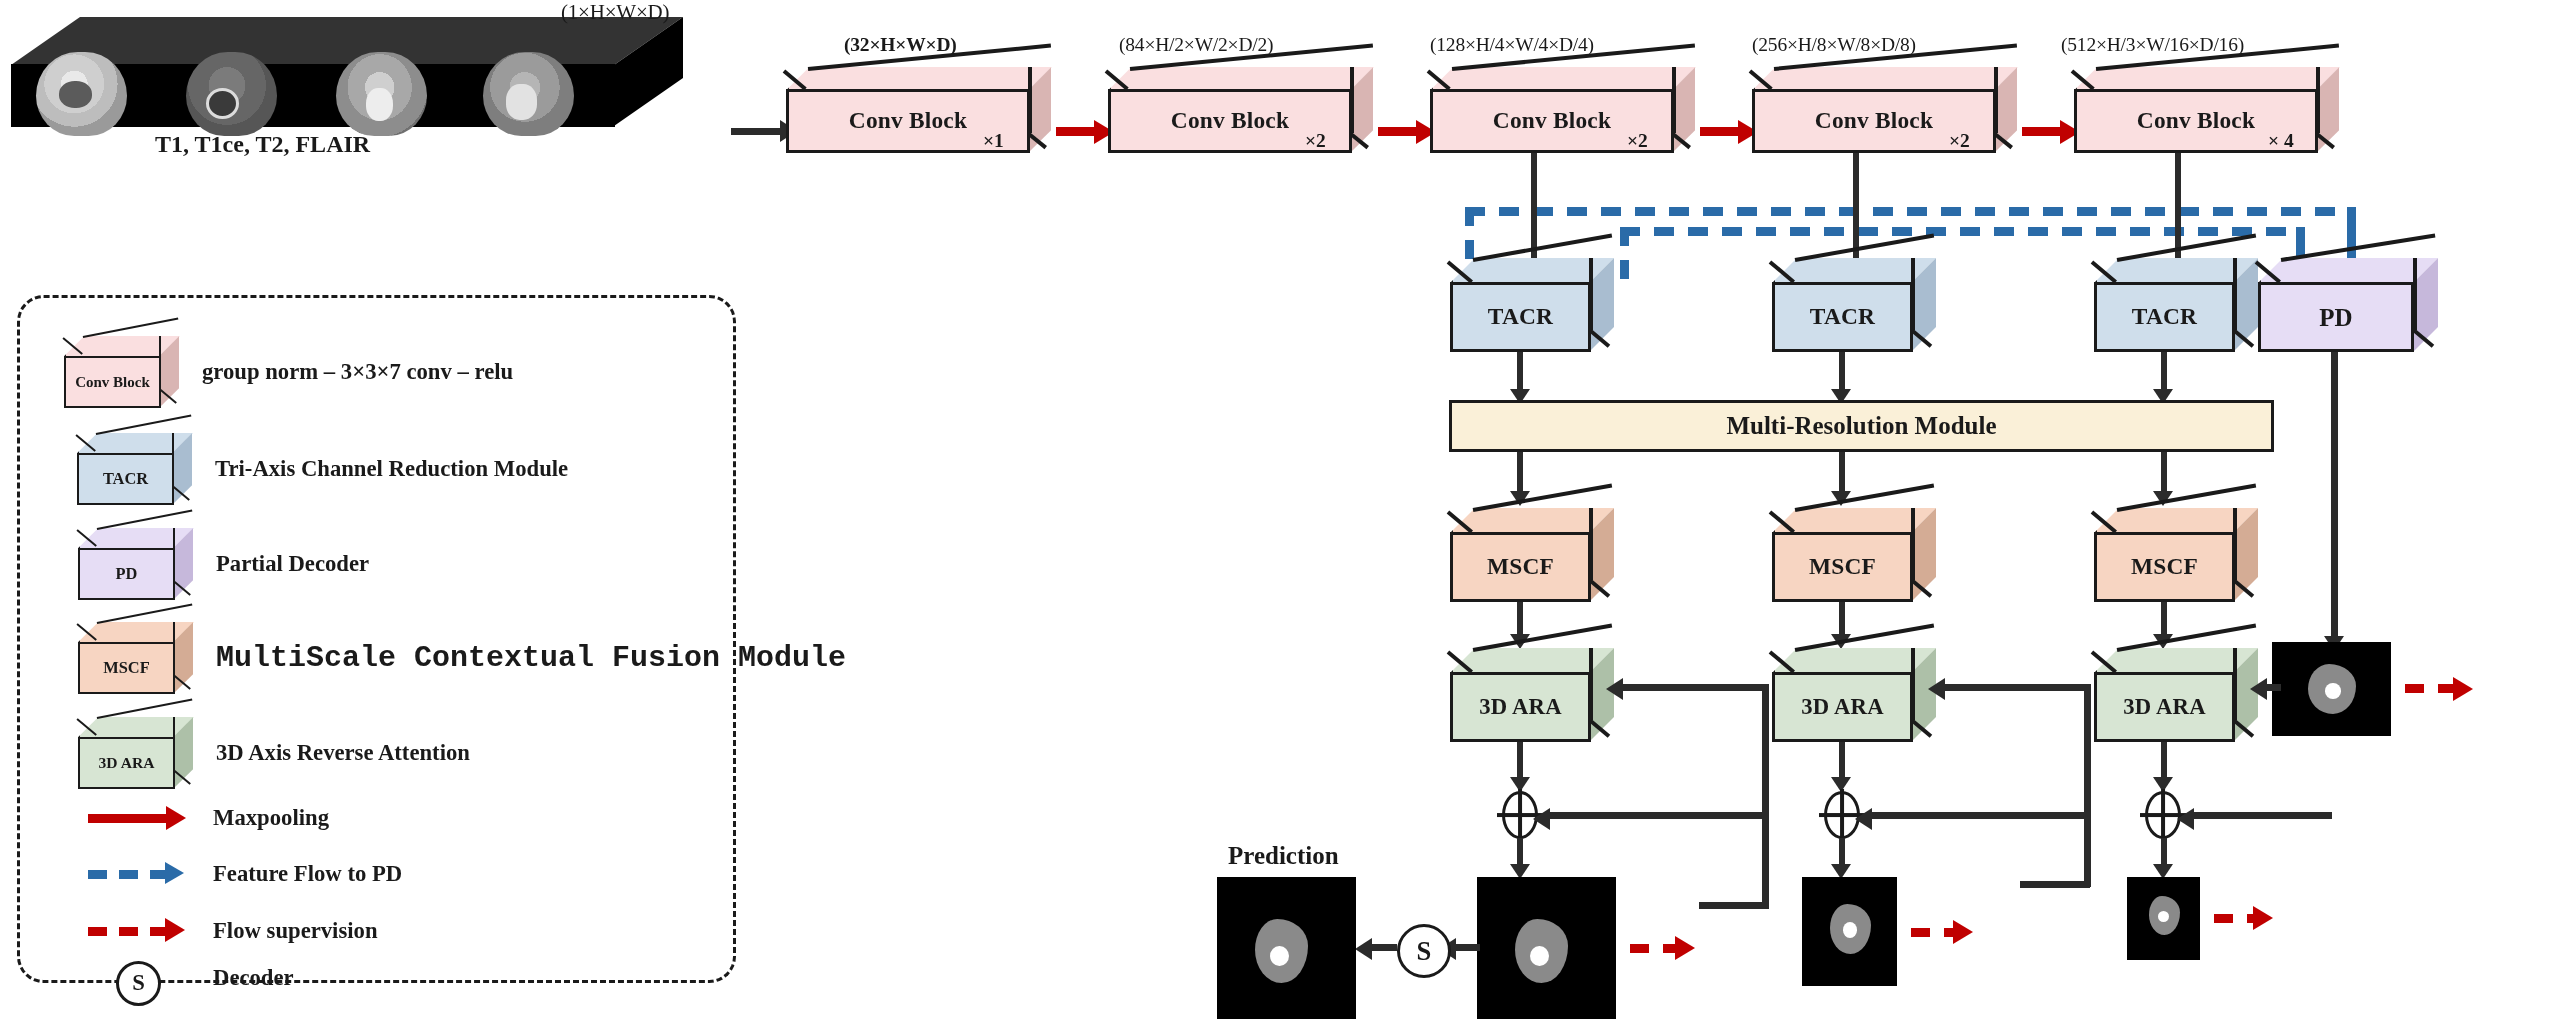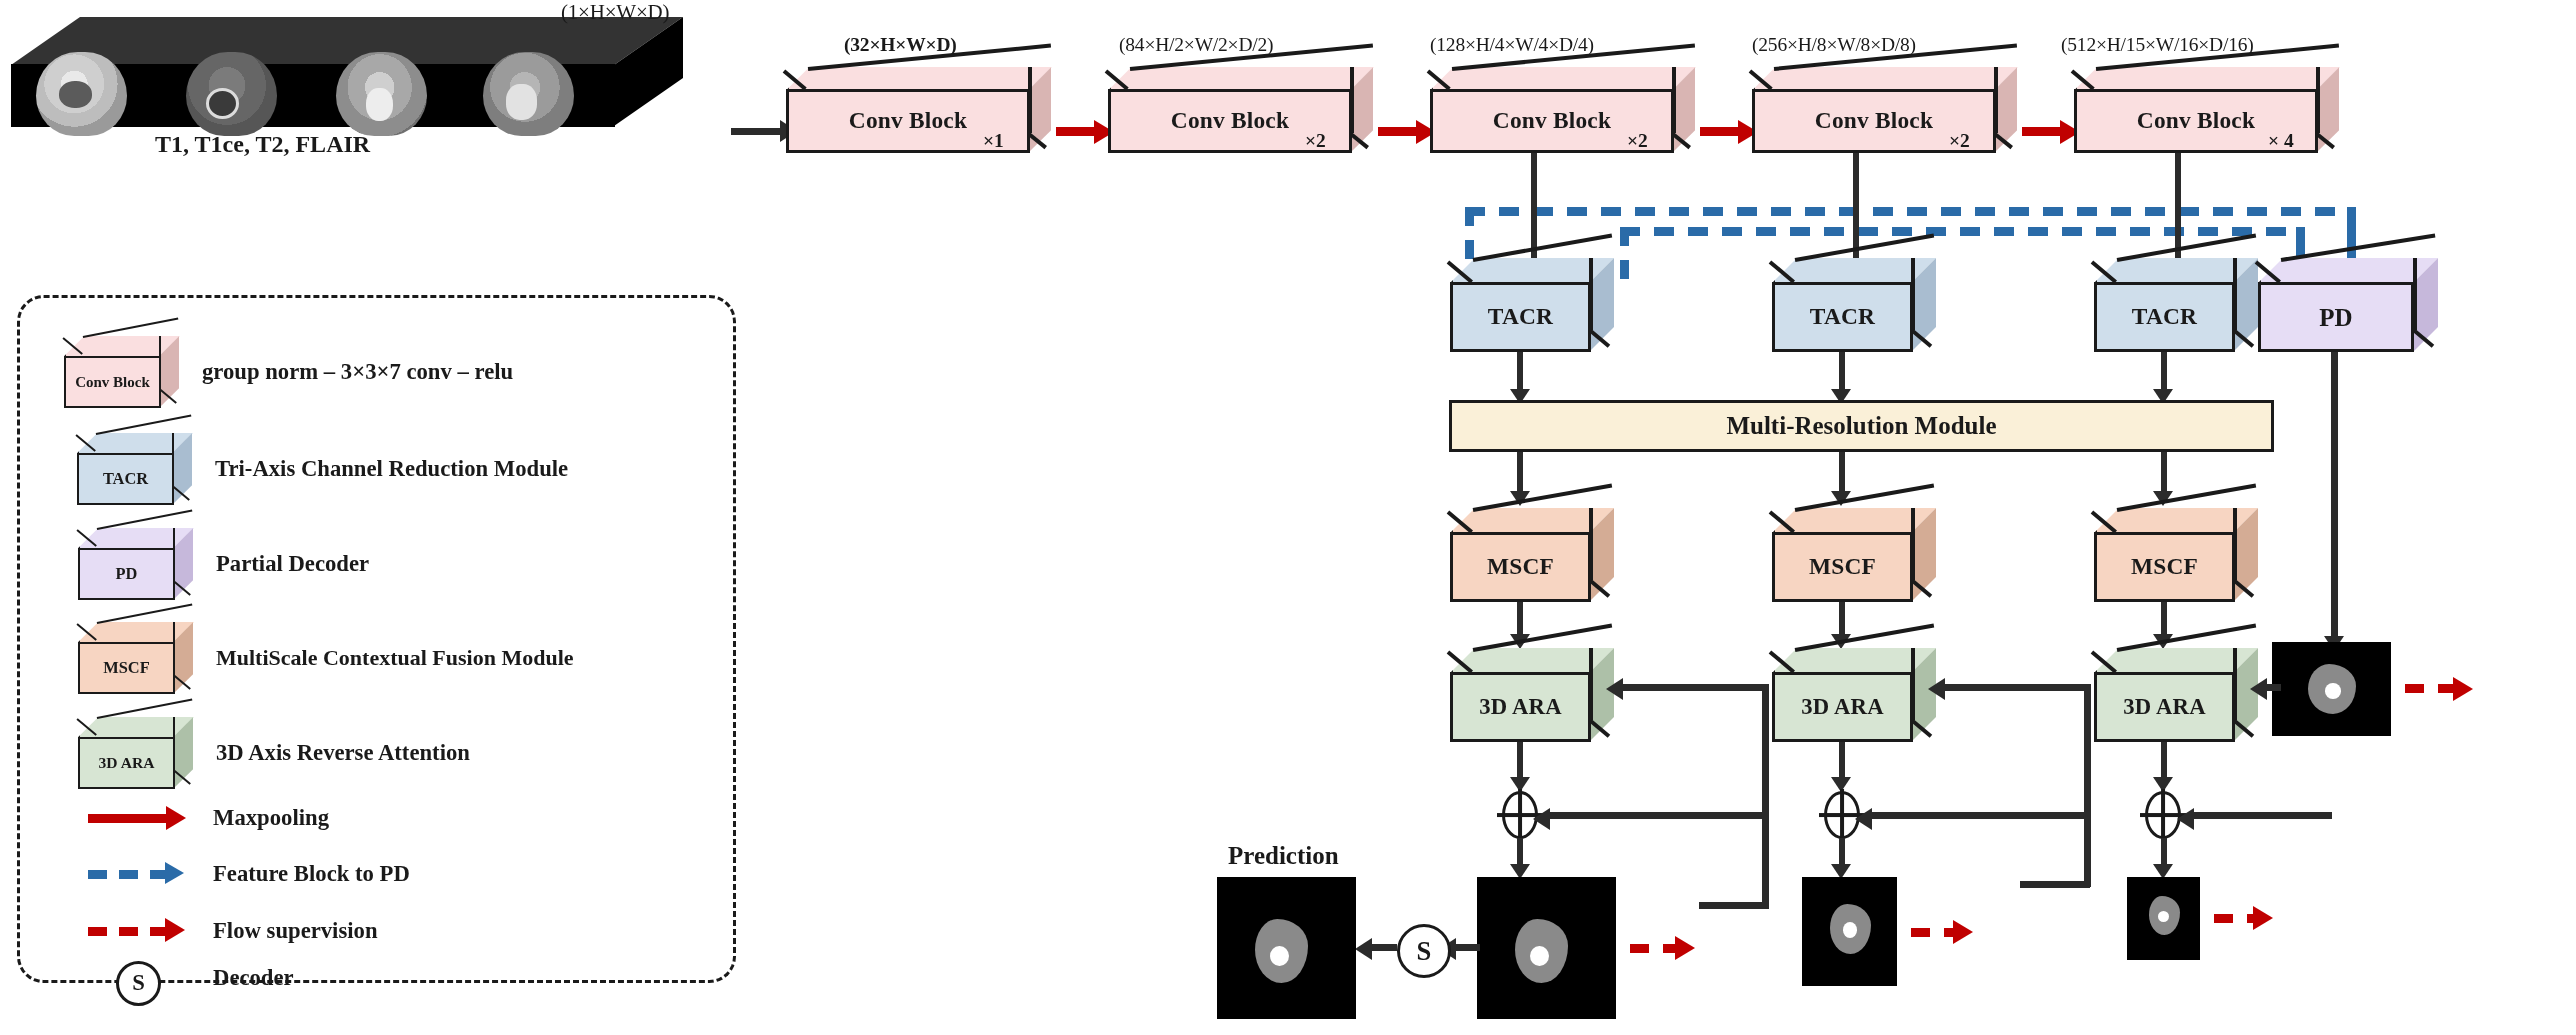--- a/index.html
+++ b/index.html
@@ -183,21 +183,21 @@
   <div class="face-side" style="left:242px;top:0;width:23.4px;height:86px;background:#d9b5b3;clip-path:polygon(23.4px 0,23.4px 63px,0 86px,0 23.4px);"></div>
   <div class="edge" style="left:22px;top:0;width:244px;height:3.9px;transform-origin:left;transform:rotate(-5.5deg);"></div>
   <div class="edge" style="left:242px;top:0;width:3.9px;height:66px;"></div>
   <div class="edge" style="left:238px;top:61px;width:28px;height:3.9px;transform-origin:left;transform:rotate(39deg);"></div>
   <div class="edge" style="left:-1.6px;top:1.6px;width:28px;height:3.9px;transform-origin:left;transform:rotate(40deg);"></div>
   <div class="face-front" style="width:244px;height:64px;background:#fadfe0;font-size:23.4px;">
     <span>Conv Block</span>
   </div>
   <div class="mult nosel" style="left:194px;top:63px;">× 4</div>
 </div>
-<div class="lbl-dim nosel" style="left:2061px;top:34px;">(512×H/15×W/16×D/16)</div>
+<div class="lbl-dim nosel" style="left:2061px;top:34px;">(512×H/3×W/16×D/16)</div>
 
 <div class="dash-blue-h" style="left:1465px;top:207px;width:891px;"></div>
 <div class="ln-blue" style="left:1465px;top:207px;width:8.6px;height:74px;
             background:repeating-linear-gradient(to bottom,#2a6ba8 0 19px,transparent 19px 33px);"></div>
 <div class="ln-blue" style="left:2347px;top:207px;width:8.6px;height:63px;"></div>
 <div class="arrowhead ah-down-blue" style="left:2340px;top:267px;"></div>
 
 <div class="dash-blue-h" style="left:1620px;top:227px;width:684px;"></div>
 <div class="ln-blue" style="left:1620px;top:227px;width:8.6px;height:56px;
             background:repeating-linear-gradient(to bottom,#2a6ba8 0 19px,transparent 19px 33px);"></div>
@@ -523,21 +523,21 @@
     <div class="face-top" style="left:0;top:0;width:116px;height:20.3px;background:#f7d5c2;clip-path:polygon(20.3px 0,116px 0,95px 20.3px,0 20.3px);"></div>
     <div class="face-side" style="left:95px;top:0;width:20.3px;height:72px;background:#d4ac95;clip-path:polygon(20.3px 0,20.3px 52px,0 72px,0 20.3px);"></div>
     <div class="edge" style="left:19px;top:0;width:97px;height:2.3px;transform-origin:left;transform:rotate(-11deg);"></div>
     <div class="edge" style="left:95px;top:0;width:2.3px;height:53px;"></div>
     <div class="edge" style="left:93px;top:50px;width:25px;height:2.3px;transform-origin:left;transform:rotate(40deg);"></div>
     <div class="edge" style="left:-0.8px;top:0.8px;width:25px;height:2.3px;transform-origin:left;transform:rotate(40deg);"></div>
     <div class="face-front" style="width:97px;height:52px;background:#f7d5c2;font-size:16.4px;font-weight:700;">
       <span>MSCF</span>
     </div>
   </div>
-  <div class="lg-text" style="margin-left:22px;font-size:22px;">MultiScale Contextual Fusion Module</div>
+  <div class="lg-text" style="margin-left:22px;font-size:30px;font-family:Liberation Mono, monospace;">MultiScale Contextual Fusion Module</div>
 </div>
 
 <div class="lg-row" style="left:78px;top:717px;">
   <div class="lg-cube" style="width:116px;height:72px;">
     <div class="face-top" style="left:0;top:0;width:116px;height:20.3px;background:#d7e5d3;clip-path:polygon(20.3px 0,116px 0,95px 20.3px,0 20.3px);"></div>
     <div class="face-side" style="left:95px;top:0;width:20.3px;height:72px;background:#adc0a8;clip-path:polygon(20.3px 0,20.3px 52px,0 72px,0 20.3px);"></div>
     <div class="edge" style="left:19px;top:0;width:97px;height:2.3px;transform-origin:left;transform:rotate(-11deg);"></div>
     <div class="edge" style="left:95px;top:0;width:2.3px;height:53px;"></div>
     <div class="edge" style="left:93px;top:50px;width:25px;height:2.3px;transform-origin:left;transform:rotate(40deg);"></div>
     <div class="edge" style="left:-0.8px;top:0.8px;width:25px;height:2.3px;transform-origin:left;transform:rotate(40deg);"></div>
@@ -551,21 +551,21 @@
 <div class="abs" style="left:88px;top:803px;width:547px;height:31px;">
   <div class="ln-red abs" style="left:0;top:11px;width:83px;height:8.6px;"></div>
   <div class="arrowhead ah-right-red abs" style="left:78px;top:3.1px;"></div>
   <div class="lg-text abs" style="left:125px;top:1.6px;font-size:22.7px;">Maxpooling</div>
 </div>
 
 <div class="abs" style="left:88px;top:859px;width:547px;height:31px;">
   <div class="dash-blue-h abs" style="left:0;top:11px;width:78px;
               background:repeating-linear-gradient(to right,#2a6ba8 0 19px,transparent 19px 31px);"></div>
   <div class="arrowhead ah-right-blue abs" style="left:77px;top:3.1px;"></div>
-  <div class="lg-text abs" style="left:125px;top:1.6px;font-size:22.7px;">Feature Block to PD</div>
+  <div class="lg-text abs" style="left:125px;top:1.6px;font-size:22.7px;">Feature Flow to PD</div>
 </div>
 
 <div class="abs" style="left:88px;top:916px;width:547px;height:31px;">
   <div class="dash-red-h abs" style="left:0;top:11px;width:78px;
               background:repeating-linear-gradient(to right,#c00000 0 19px,transparent 19px 31px);"></div>
   <div class="arrowhead ah-right-red abs" style="left:77px;top:2.3px;"></div>
   <div class="lg-text abs" style="left:125px;top:1.6px;font-size:22.7px;">Flow supervision</div>
 </div>
 
 <div class="abs" style="left:88px;top:959px;width:547px;height:44px;">

